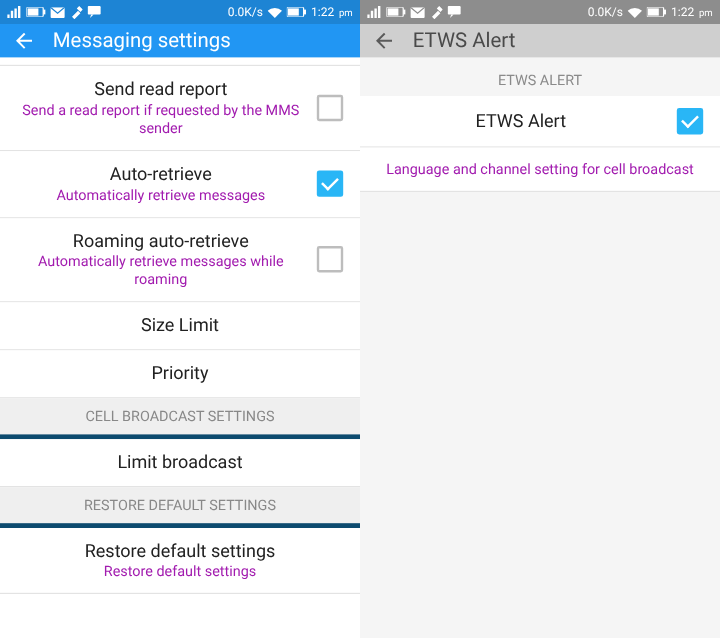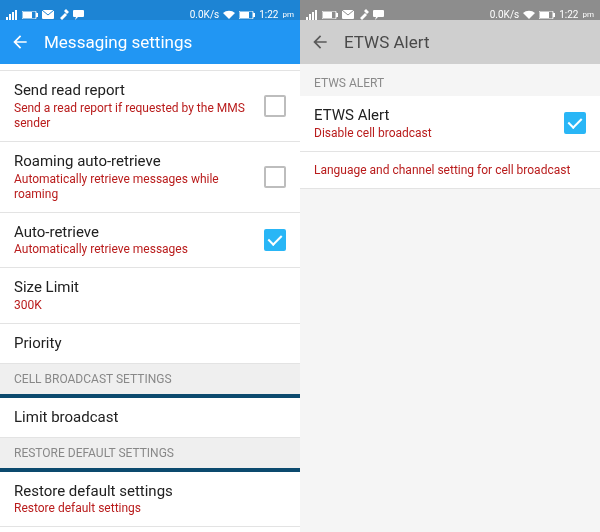--- a/index.html
+++ b/index.html
@@ -16,45 +16,46 @@
     height: 532px;
     display: flex;
     flex-direction: column;
     background: #fafafa;
     overflow: hidden;
   }
   .screen-right { background: #f5f5f5; }
   .status-bar {
     height: 20px;
     display: flex;
-    align-items: flex-end;
+    align-items: center;
     justify-content: space-between;
     padding: 0 6px;
     font-size: 10px;
     color: #ffffff;
   }
   .status-left, .status-right { display: flex; align-items: center; gap: 4px; }
   .sb-blue { background: #1d84d4; }
   .sb-grey { background: #8d8d8d; }
   .status-icon svg { display: block; }
   .title-bar {
-    height: 44px;
+    height: 28px;
     display: flex;
     align-items: center;
     padding: 0 10px;
     gap: 14px;
     font-size: 17px;
   }
   .tb-blue { background: #2196f3; color: #ffffff; }
   .tb-grey { background: #cfcfcf; color: #4a4a4a; }
   .back-icon { display: inline-flex; }
   .content {
     flex: 1;
     overflow-y: hidden;
     background: #ffffff;
+    text-align: center;
   }
   .content-right { background: #f5f5f5; }
   .cut-item {
     font-size: 12px;
     color: #777;
     padding: 0 14px 6px;
     border-bottom: 1px solid #e3e3e3;
   }
   .section-header {
     font-size: 12px;
@@ -80,21 +81,21 @@
     background: #ffffff;
   }
   .setting-text { flex: 1; min-width: 0; }
   .setting-title {
     font-size: 15px;
     color: #212121;
     line-height: 1.25;
   }
   .setting-sub {
     font-size: 12px;
-    color: #b91c1c;
+    color: #a21caf;
     line-height: 1.25;
     margin-top: 1px;
   }
   .checkbox {
     width: 22px;
     height: 22px;
     border: 2px solid #bdbdbd;
     border-radius: 2px;
     flex-shrink: 0;
     position: relative;
@@ -185,38 +186,37 @@
     <div class="setting-row">
       <div class="setting-text">
         <div class="setting-title">Send read report</div>
         <div class="setting-sub">Send a read report if requested by the MMS sender</div>
       </div>
       <div class="checkbox"></div>
     </div>
 
     <div class="setting-row">
       <div class="setting-text">
+        <div class="setting-title">Auto-retrieve</div>
+        <div class="setting-sub">Automatically retrieve messages</div>
+      </div>
+      <div class="checkbox checked"></div>
+    </div>
+
+    <div class="setting-row">
+      <div class="setting-text">
         <div class="setting-title">Roaming auto-retrieve</div>
         <div class="setting-sub">Automatically retrieve messages while roaming</div>
       </div>
       <div class="checkbox"></div>
     </div>
 
     <div class="setting-row">
       <div class="setting-text">
-        <div class="setting-title">Auto-retrieve</div>
-        <div class="setting-sub">Automatically retrieve messages</div>
-      </div>
-      <div class="checkbox checked"></div>
-    </div>
-
-    <div class="setting-row">
-      <div class="setting-text">
         <div class="setting-title">Size Limit</div>
-        <div class="setting-sub">300K</div>
       </div>
     </div>
 
     <div class="setting-row">
       <div class="setting-text">
         <div class="setting-title">Priority</div>
       </div>
     </div>
 
     <div class="section-header">CELL BROADCAST SETTINGS</div>
@@ -297,21 +297,20 @@
     </span>
     <span>ETWS Alert</span>
   </div>
 
   <div class="content content-right">
     <div class="section-header-r">ETWS ALERT</div>
 
     <div class="setting-row">
       <div class="setting-text">
         <div class="setting-title">ETWS Alert</div>
-        <div class="setting-sub">Disable cell broadcast</div>
       </div>
       <div class="checkbox checked"></div>
     </div>
 
     <div class="setting-row">
       <div class="setting-text">
         <div class="setting-sub">Language and channel setting for cell broadcast</div>
       </div>
     </div>
   </div>

